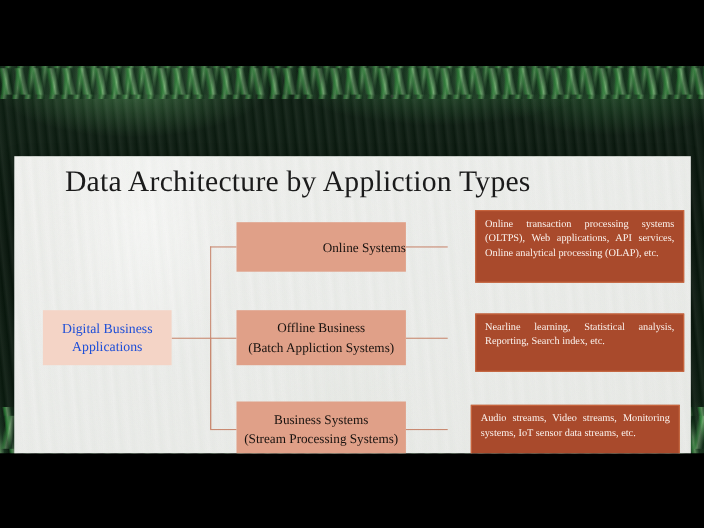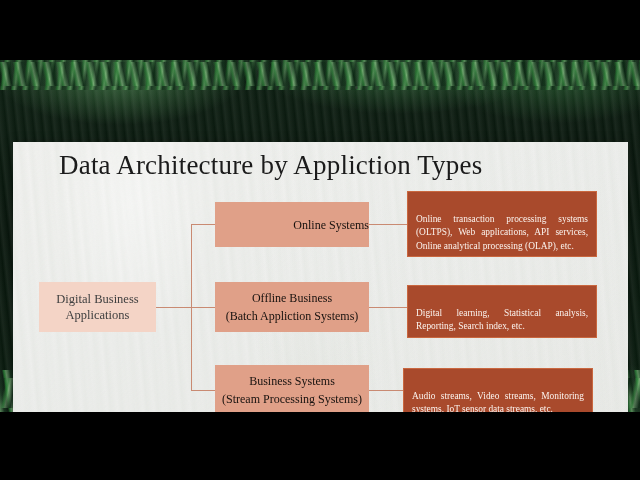--- a/index.html
+++ b/index.html
@@ -154,41 +154,42 @@
     flex-direction: column;
     align-items: center;
     justify-content: center;
     text-align: center;
   }
   .box-root {
     background: #f4d4c6;
     font-family: "Liberation Serif", "DejaVu Serif", serif;
     font-size: 12.5px;
     line-height: 16px;
-    color: #404040;
+    color: #1d4ed8;
   }
   .box-mid {
     background: #e0a088;
     font-family: "Liberation Serif", "DejaVu Serif", serif;
     font-size: 12px;
     line-height: 18px;
     color: #18120f;
   }
   .box-detail {
     background: #a94a2c;
     border: 1px solid #c9673f;
     font-family: "Liberation Serif", "DejaVu Serif", serif;
     font-size: 9.4px;
     line-height: 13.4px;
     color: #fbf3ee;
     text-align: justify;
     text-align-last: left;
     align-items: stretch;
     justify-content: flex-start;
-    padding: 21px 8px 5px 8px;
+    padding: 6px 8px 5px 8px;
+    margin-left: 25px;
   }
   .box-detail span {
     display: block;
     text-align: justify;
     text-align-last: left;
   }
   .box-line2 { display: block; }
 
   
   .conn {
@@ -257,21 +258,21 @@
         <div class="box box-mid" style="left:202px; top:223px; width:154px; height:50px;">
           <span>Business Systems</span>
           <span class="box-line2">(Stream Processing Systems)</span>
         </div>
 
         <div class="box box-detail" style="left:394px; top:49px; width:190px; height:66px;">
           <span>Online transaction processing systems (OLTPS), Web applications, API services, Online analytical processing (OLAP), etc.</span>
         </div>
 
         <div class="box box-detail" style="left:394px; top:143px; width:190px; height:53px;">
-          <span>Digital learning, Statistical analysis, Reporting, Search index, etc.</span>
+          <span>Nearline learning, Statistical analysis, Reporting, Search index, etc.</span>
         </div>
 
         <div class="box box-detail" style="left:390px; top:226px; width:190px; height:53px;align-items:center;">
           <span>Audio streams, Video streams, Monitoring systems, IoT sensor data streams, etc.</span>
         </div>
       </div>
 
     </div>
 
     <div id="leaves-overlay"></div>

